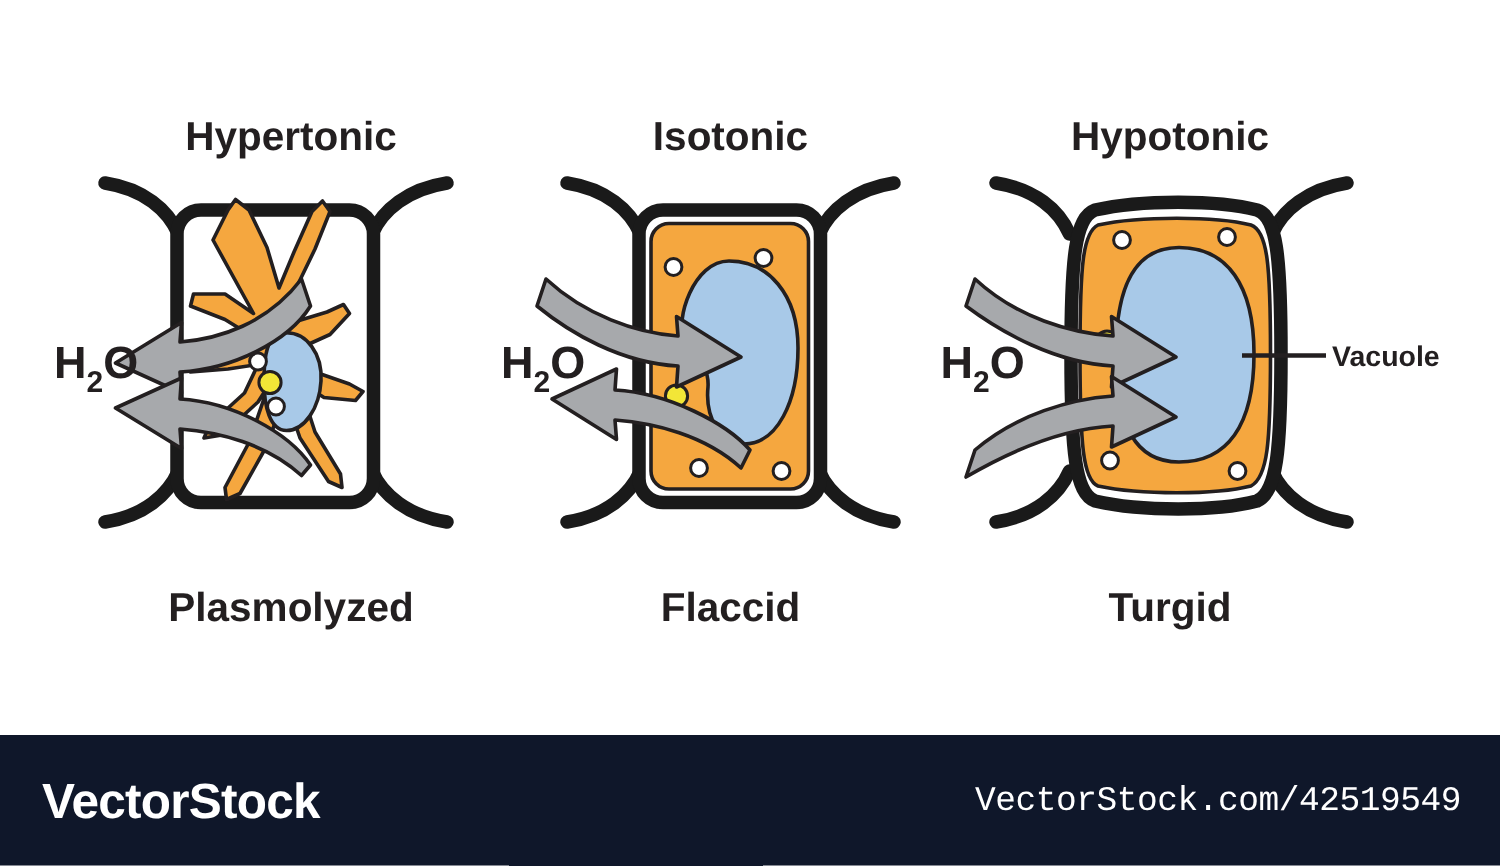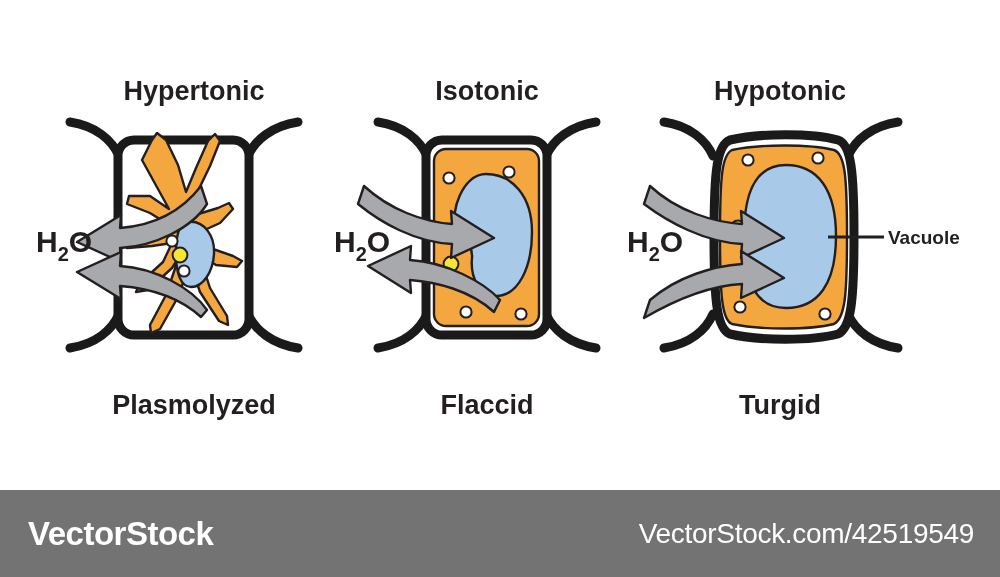--- a/index.html
+++ b/index.html
@@ -29,43 +29,43 @@
     width: 1000px;
     height: 490px;
     display: block;
   }
   .footer-bar {
     position: absolute;
     left: 0;
     top: 490px;
     width: 1000px;
     height: 87px;
-    background: #737373;
+    background: #0f172a;
   }
   .footer-logo {
     position: absolute;
     left: 28px;
     top: 50%;
     transform: translateY(-50%);
     color: #ffffff;
     font-family: "Liberation Sans", sans-serif;
     font-weight: bold;
     font-size: 33px;
     letter-spacing: -0.5px;
     white-space: nowrap;
   }
   .footer-url {
     position: absolute;
     right: 26px;
     top: 50%;
     transform: translateY(-50%);
     color: #ffffff;
-    font-family: Liberation Sans, sans-serif;
+    font-family: Liberation Mono, monospace;
     font-weight: normal;
-    font-size: 28px;
+    font-size: 23px;
     letter-spacing: -0.3px;
     white-space: nowrap;
   }
   text.title-text {
     font-family: "Liberation Sans", sans-serif;
     font-weight: bold;
     font-size: 27px;
     fill: #231f20;
   }
   text.caption-text {

